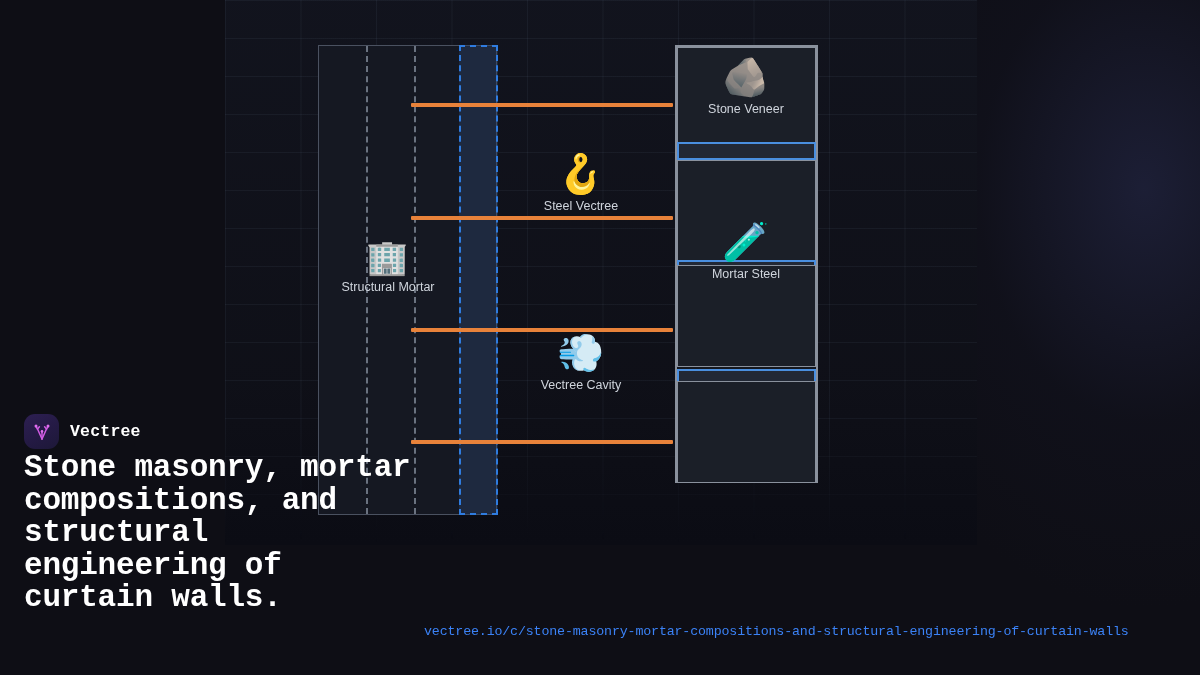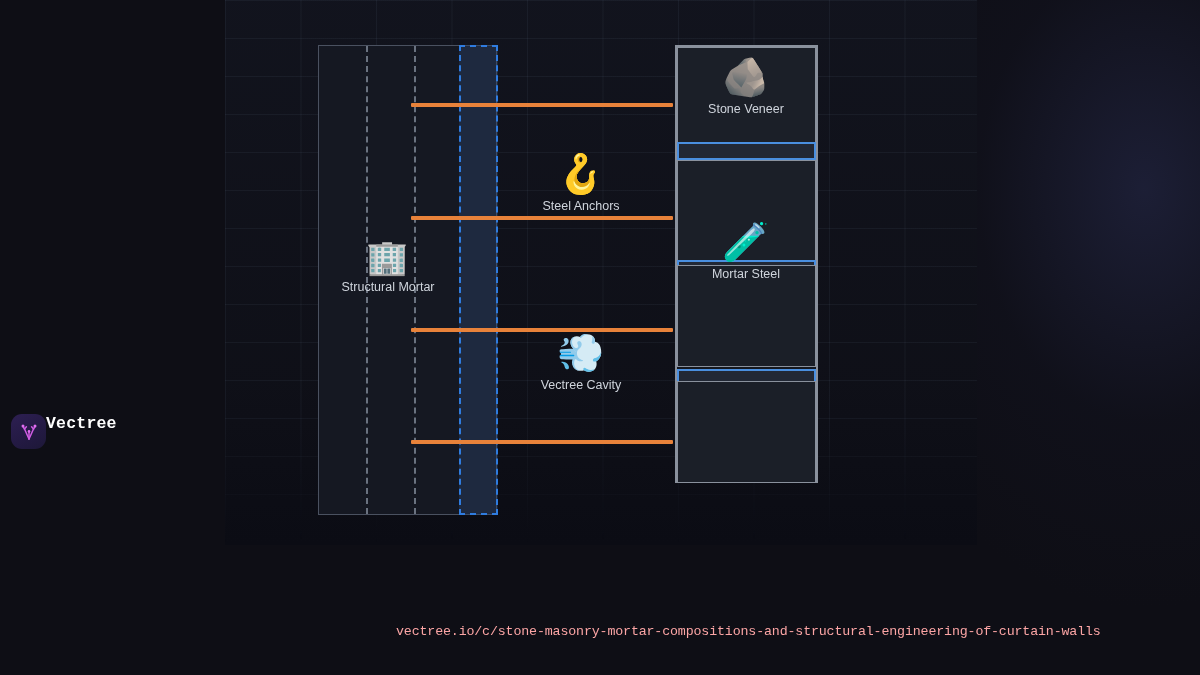--- a/index.html
+++ b/index.html
@@ -128,23 +128,24 @@
   #node-stone-veneer   { left: 676px; top: 58px;  width: 140px; }
   #node-mortar-joint   { left: 676px; top: 223px; width: 140px; }
   #node-steel-anchors  { left: 511px; top: 155px; width: 140px; }
   #node-drainage       { left: 511px; top: 334px; width: 140px; }
   #node-structural     { left: 318px; top: 240px; width: 140px; }
   #node-structural .emoji { font-size: 34px; }
 
   
   #brand-row {
     position: absolute;
-    left: 11px; top: 414px;
+    left: 24px; top: 414px;
     display: flex;
-    align-items: flex-start;
+    align-items: center;
+    gap: 11px;
   }
   #brand-logo {
     width: 35px; height: 35px;
     border-radius: 11px;
     background: linear-gradient(150deg, #2d1f52 0%, #241a44 55%, #1d1838 100%);
     display: flex; align-items: center; justify-content: center;
     flex: none;
   }
   #brand-name {
     color: #ffffff;
@@ -162,22 +163,22 @@
     font-family: "Liberation Mono", monospace;
     font-weight: bold;
     font-size: 31px;
     line-height: 32.5px;
     margin: 0;
     letter-spacing: -0.2px;
   }
 
   #url-text {
     position: absolute;
-    left: 396px; top: 624px;
-    color: #fca5a5;
+    left: 424px; top: 624px;
+    color: #3b82f6;
     font-size: 13.3px;
     font-family: "Liberation Mono", monospace;
     letter-spacing: -0.15px;
     white-space: nowrap;
   }
 </style>
 </head>
 <body>
 
 <div id="stage">
@@ -215,21 +216,21 @@
     <span class="nlabel">Stone Veneer</span>
   </div>
 
   <div class="node" id="node-mortar-joint">
     <span class="emoji">🧪</span>
     <span class="nlabel">Mortar Steel</span>
   </div>
 
   <div class="node" id="node-steel-anchors">
     <span class="emoji">🪝</span>
-    <span class="nlabel">Steel Anchors</span>
+    <span class="nlabel">Steel Vectree</span>
   </div>
 
   <div class="node" id="node-drainage">
     <span class="emoji">💨</span>
     <span class="nlabel">Vectree Cavity</span>
   </div>
 
   <div class="node" id="node-structural">
     <span class="emoji">🏢</span>
     <span class="nlabel">Structural Mortar</span>
@@ -250,16 +251,17 @@
         <g fill="#e06ff0">
           <circle cx="5" cy="5" r="1.5"></circle>
           <circle cx="17" cy="5" r="1.5"></circle>
           <circle cx="11" cy="10.4" r="1.3"></circle>
         </g>
       </svg>
     </div>
     <div id="brand-name">Vectree</div>
   </div>
 
+  <h1 id="headline">Stone masonry, mortar compositions, and structural engineering of curtain walls.</h1>
 
   <div id="url-text">vectree.io/c/stone-masonry-mortar-compositions-and-structural-engineering-of-curtain-walls</div>
 
 </div>
 
 </body></html>

